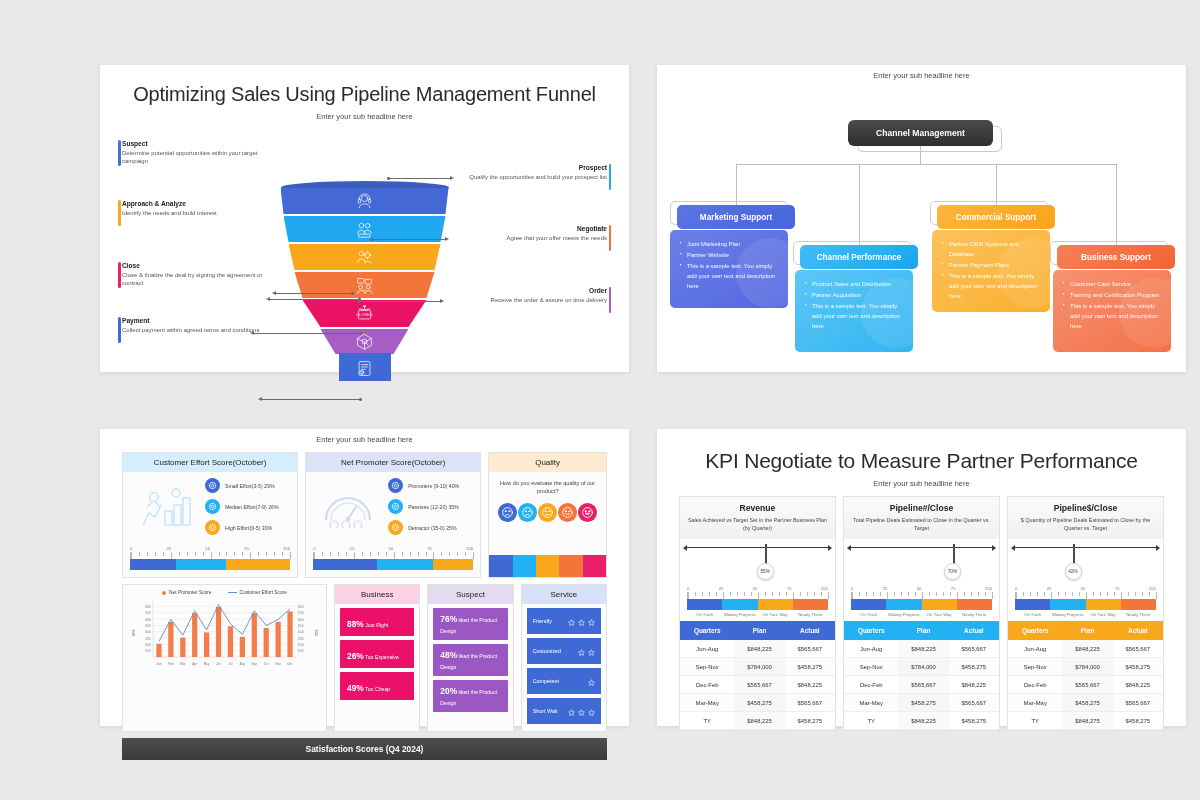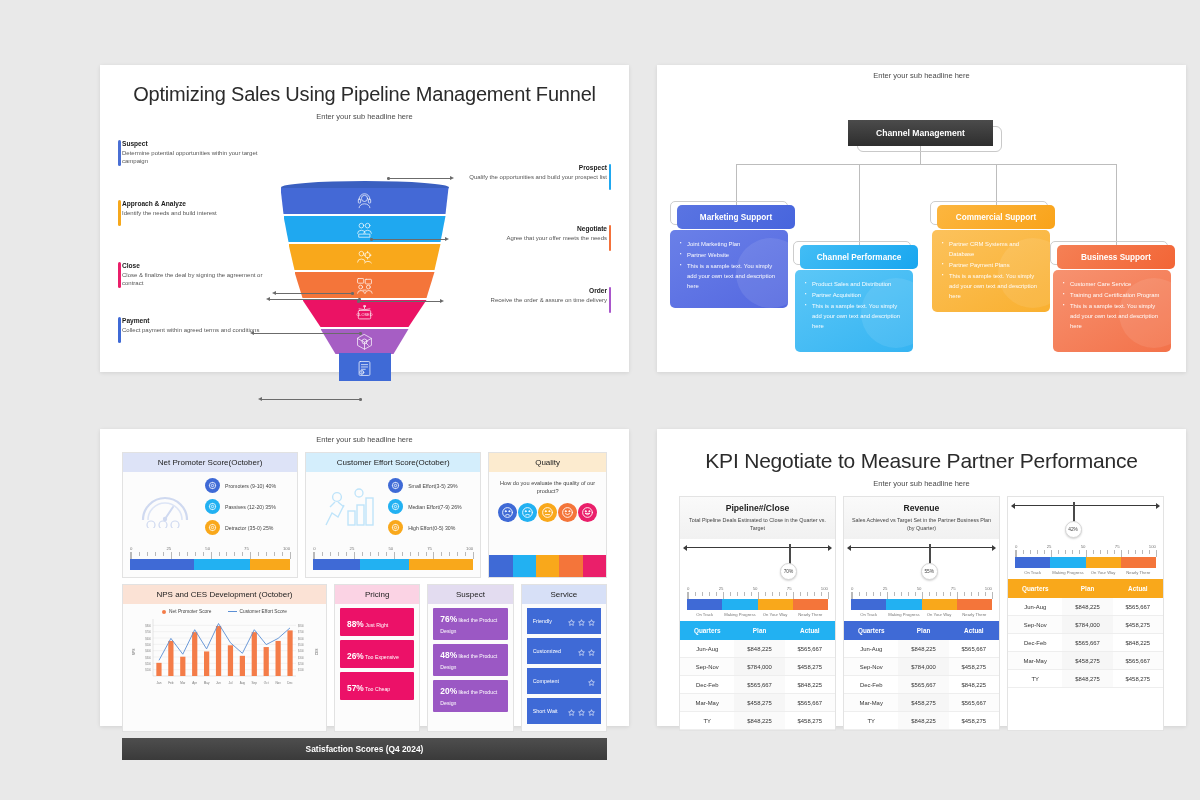--- a/index.html
+++ b/index.html
@@ -65,21 +65,21 @@
     border-top: 2.4px solid transparent; border-bottom: 2.4px solid transparent;
   }
   .connector.toleft::after  { left: -4px; top: -2px; border-right: 4.5px solid #6b6b6b;}
   .connector.toright::after { right: -4px; top: -2px; border-left: 4.5px solid #6b6b6b;}
   .cdot { position:absolute; width:2.6px;height:2.6px;border-radius:50%;background:#6b6b6b;}
 
   
   .org { position: relative; width: 529px; height: 250px; }
   .org-root {
     position: absolute; left: 191px; top: 40px; width: 145px; height: 26px;
-    border-radius: 0;
+    border-radius: 6px;
     background: linear-gradient(180deg,#4b4b4b,#2e2e2e);
     color: #fff; font-size: 8.6px; font-weight: bold;
     display: flex; align-items: center; justify-content: center;
     z-index: 3;
   }
   .org-root-ghost {
     position: absolute; left: 200px; top: 46px; width: 145px; height: 26px;
     border: 1px solid #c9c9c9; border-radius: 6px; background: transparent; z-index: 1;
   }
   .org-head {
@@ -378,20 +378,106 @@
         </ul>
       </div>
     </div>
 </div>
 
 <div class="slide" id="slide3">
   <div class="s-sub">Enter your sub headline here</div>
 
   <div class="csat">
     <div class="row1">
+
+      <div class="card" style="width:178px;">
+        <div class="card-hd" id="ces-hd" style="background: rgb(212, 238, 252);">Customer Effort Score(October)</div>
+        <div class="gauge-body">
+          <div style="flex:0 0 72px;display:flex;align-items:center;justify-content:center;">
+            <svg width="60" height="44" viewBox="0 0 60 44">
+              <rect x="30" y="26" width="7" height="14" fill="none" stroke="#bfe4fa" stroke-width="1.4"></rect>
+              <rect x="39" y="20" width="7" height="20" fill="none" stroke="#bfe4fa" stroke-width="1.4"></rect>
+              <rect x="48" y="13" width="7" height="27" fill="none" stroke="#bfe4fa" stroke-width="1.4"></rect>
+              <path d="M8 40 L14 28 L20 32 L26 20" fill="none" stroke="#bfe4fa" stroke-width="1.4"></path>
+              <circle cx="19" cy="12" r="4.4" fill="none" stroke="#bfe4fa" stroke-width="1.4"></circle>
+              <path d="M12 22 L17 17 M20 17 L26 22" stroke="#bfe4fa" stroke-width="1.4" fill="none"></path>
+              <circle cx="41" cy="8" r="4" fill="none" stroke="#bfe4fa" stroke-width="1.3"></circle>
+            </svg>
+          </div>
+          <div class="legend-col" id="ces-legend">
+              <div class="legend-row">
+                <div class="legend-ic" style="background: rgb(63, 106, 214);">
+                  <svg width="9" height="9" viewBox="0 0 12 12" fill="none" stroke="#fff" stroke-width="1">
+                    <circle cx="6" cy="6" r="4.2"></circle>
+                    <circle cx="6" cy="6" r="1.6"></circle>
+                    <path d="M6 1.8v1 M6 9.2v1 M1.8 6h1 M9.2 6h1"></path>
+                  </svg>
+                </div>
+                <div class="legend-tx">Small Effort(3-5) 29%</div>
+              </div>
+              <div class="legend-row">
+                <div class="legend-ic" style="background: rgb(34, 177, 242);">
+                  <svg width="9" height="9" viewBox="0 0 12 12" fill="none" stroke="#fff" stroke-width="1">
+                    <circle cx="6" cy="6" r="4.2"></circle>
+                    <circle cx="6" cy="6" r="1.6"></circle>
+                    <path d="M6 1.8v1 M6 9.2v1 M1.8 6h1 M9.2 6h1"></path>
+                  </svg>
+                </div>
+                <div class="legend-tx">Median Effort(7-9) 26%</div>
+              </div>
+              <div class="legend-row">
+                <div class="legend-ic" style="background: rgb(249, 168, 27);">
+                  <svg width="9" height="9" viewBox="0 0 12 12" fill="none" stroke="#fff" stroke-width="1">
+                    <circle cx="6" cy="6" r="4.2"></circle>
+                    <circle cx="6" cy="6" r="1.6"></circle>
+                    <path d="M6 1.8v1 M6 9.2v1 M1.8 6h1 M9.2 6h1"></path>
+                  </svg>
+                </div>
+                <div class="legend-tx">High Effort(0-5) 30%</div>
+              </div>
+            </div>
+        </div>
+        <div class="scale">
+          <div class="scale-nums" id="ces-nums">
+              <span>0</span>
+              <span>25</span>
+              <span>50</span>
+              <span>75</span>
+              <span>100</span>
+            </div>
+          <div class="ticks" id="ces-ticks">
+              <i style="left: 0%; height: 7px;"></i>
+              <i style="left: 5%; height: 4px;"></i>
+              <i style="left: 10%; height: 4px;"></i>
+              <i style="left: 15%; height: 4px;"></i>
+              <i style="left: 20%; height: 4px;"></i>
+              <i style="left: 25%; height: 7px;"></i>
+              <i style="left: 30%; height: 4px;"></i>
+              <i style="left: 35%; height: 4px;"></i>
+              <i style="left: 40%; height: 4px;"></i>
+              <i style="left: 45%; height: 4px;"></i>
+              <i style="left: 50%; height: 7px;"></i>
+              <i style="left: 55%; height: 4px;"></i>
+              <i style="left: 60%; height: 4px;"></i>
+              <i style="left: 65%; height: 4px;"></i>
+              <i style="left: 70%; height: 4px;"></i>
+              <i style="left: 75%; height: 7px;"></i>
+              <i style="left: 80%; height: 4px;"></i>
+              <i style="left: 85%; height: 4px;"></i>
+              <i style="left: 90%; height: 4px;"></i>
+              <i style="left: 95%; height: 4px;"></i>
+              <i style="left: 100%; height: 7px;"></i>
+            </div>
+          <div class="seg-bar" id="ces-bar">
+              <div style="width: 29%; background: rgb(63, 106, 214);"></div>
+              <div style="width: 31%; background: rgb(34, 177, 242);"></div>
+              <div style="width: 40%; background: rgb(249, 168, 27);"></div>
+            </div>
+        </div>
+      </div>
 
       <div class="card" style="width:178px;">
         <div class="card-hd" id="nps-hd" style="background: rgb(221, 227, 247);">Net Promoter Score(October)</div>
         <div class="gauge-body">
           <div style="flex:0 0 72px;display:flex;align-items:center;justify-content:center;">
             <svg width="60" height="42" viewBox="0 0 60 42">
               <path d="M8 34 A22 22 0 0 1 52 34" fill="none" stroke="#cfd9f0" stroke-width="2.2"></path>
               <path d="M13 34 A17 17 0 0 1 47 34" fill="none" stroke="#dde5f6" stroke-width="1.6"></path>
               <path d="M30 33 L38 21" stroke="#cfd9f0" stroke-width="2" stroke-linecap="round"></path>
               <circle cx="30" cy="33" r="2.2" fill="#cfd9f0"></circle>
@@ -465,106 +551,20 @@
               <i style="left: 100%; height: 7px;"></i>
             </div>
           <div class="seg-bar" id="nps-bar">
               <div style="width: 40%; background: rgb(63, 106, 214);"></div>
               <div style="width: 35%; background: rgb(34, 177, 242);"></div>
               <div style="width: 25%; background: rgb(249, 168, 27);"></div>
             </div>
         </div>
       </div>
 
-      <div class="card" style="width:178px;">
-        <div class="card-hd" id="ces-hd" style="background: rgb(212, 238, 252);">Customer Effort Score(October)</div>
-        <div class="gauge-body">
-          <div style="flex:0 0 72px;display:flex;align-items:center;justify-content:center;">
-            <svg width="60" height="44" viewBox="0 0 60 44">
-              <rect x="30" y="26" width="7" height="14" fill="none" stroke="#bfe4fa" stroke-width="1.4"></rect>
-              <rect x="39" y="20" width="7" height="20" fill="none" stroke="#bfe4fa" stroke-width="1.4"></rect>
-              <rect x="48" y="13" width="7" height="27" fill="none" stroke="#bfe4fa" stroke-width="1.4"></rect>
-              <path d="M8 40 L14 28 L20 32 L26 20" fill="none" stroke="#bfe4fa" stroke-width="1.4"></path>
-              <circle cx="19" cy="12" r="4.4" fill="none" stroke="#bfe4fa" stroke-width="1.4"></circle>
-              <path d="M12 22 L17 17 M20 17 L26 22" stroke="#bfe4fa" stroke-width="1.4" fill="none"></path>
-              <circle cx="41" cy="8" r="4" fill="none" stroke="#bfe4fa" stroke-width="1.3"></circle>
-            </svg>
-          </div>
-          <div class="legend-col" id="ces-legend">
-              <div class="legend-row">
-                <div class="legend-ic" style="background: rgb(63, 106, 214);">
-                  <svg width="9" height="9" viewBox="0 0 12 12" fill="none" stroke="#fff" stroke-width="1">
-                    <circle cx="6" cy="6" r="4.2"></circle>
-                    <circle cx="6" cy="6" r="1.6"></circle>
-                    <path d="M6 1.8v1 M6 9.2v1 M1.8 6h1 M9.2 6h1"></path>
-                  </svg>
-                </div>
-                <div class="legend-tx">Small Effort(3-5) 29%</div>
-              </div>
-              <div class="legend-row">
-                <div class="legend-ic" style="background: rgb(34, 177, 242);">
-                  <svg width="9" height="9" viewBox="0 0 12 12" fill="none" stroke="#fff" stroke-width="1">
-                    <circle cx="6" cy="6" r="4.2"></circle>
-                    <circle cx="6" cy="6" r="1.6"></circle>
-                    <path d="M6 1.8v1 M6 9.2v1 M1.8 6h1 M9.2 6h1"></path>
-                  </svg>
-                </div>
-                <div class="legend-tx">Median Effort(7-9) 26%</div>
-              </div>
-              <div class="legend-row">
-                <div class="legend-ic" style="background: rgb(249, 168, 27);">
-                  <svg width="9" height="9" viewBox="0 0 12 12" fill="none" stroke="#fff" stroke-width="1">
-                    <circle cx="6" cy="6" r="4.2"></circle>
-                    <circle cx="6" cy="6" r="1.6"></circle>
-                    <path d="M6 1.8v1 M6 9.2v1 M1.8 6h1 M9.2 6h1"></path>
-                  </svg>
-                </div>
-                <div class="legend-tx">High Effort(0-5) 30%</div>
-              </div>
-            </div>
-        </div>
-        <div class="scale">
-          <div class="scale-nums" id="ces-nums">
-              <span>0</span>
-              <span>25</span>
-              <span>50</span>
-              <span>75</span>
-              <span>100</span>
-            </div>
-          <div class="ticks" id="ces-ticks">
-              <i style="left: 0%; height: 7px;"></i>
-              <i style="left: 5%; height: 4px;"></i>
-              <i style="left: 10%; height: 4px;"></i>
-              <i style="left: 15%; height: 4px;"></i>
-              <i style="left: 20%; height: 4px;"></i>
-              <i style="left: 25%; height: 7px;"></i>
-              <i style="left: 30%; height: 4px;"></i>
-              <i style="left: 35%; height: 4px;"></i>
-              <i style="left: 40%; height: 4px;"></i>
-              <i style="left: 45%; height: 4px;"></i>
-              <i style="left: 50%; height: 7px;"></i>
-              <i style="left: 55%; height: 4px;"></i>
-              <i style="left: 60%; height: 4px;"></i>
-              <i style="left: 65%; height: 4px;"></i>
-              <i style="left: 70%; height: 4px;"></i>
-              <i style="left: 75%; height: 7px;"></i>
-              <i style="left: 80%; height: 4px;"></i>
-              <i style="left: 85%; height: 4px;"></i>
-              <i style="left: 90%; height: 4px;"></i>
-              <i style="left: 95%; height: 4px;"></i>
-              <i style="left: 100%; height: 7px;"></i>
-            </div>
-          <div class="seg-bar" id="ces-bar">
-              <div style="width: 29%; background: rgb(63, 106, 214);"></div>
-              <div style="width: 31%; background: rgb(34, 177, 242);"></div>
-              <div style="width: 40%; background: rgb(249, 168, 27);"></div>
-            </div>
-        </div>
-      </div>
-
       <div class="card" style="width:120px;display:flex;flex-direction:column;">
         <div class="card-hd" id="q-hd" style="background: rgb(252, 235, 207);">Quality</div>
         <div style="font-size:5.6px;color:#444;text-align:center;padding:7px 10px 0 10px;line-height:8px;">How do you evaluate the quality of our product?</div>
         <div class="q-emojis" id="q-faces">
             <div class="emoji" style="background: rgb(63, 106, 214);">
               <svg width="13" height="13" viewBox="0 0 16 16" fill="none" stroke="#fff" stroke-width="1.1" stroke-linecap="round">
                 <circle cx="8" cy="8" r="6"></circle>
                 <circle cx="5.8" cy="6.4" r=".7" fill="#fff"></circle>
                 <circle cx="10.2" cy="6.4" r=".7" fill="#fff"></circle>
                 <path d="M5.5 11.2 q2.5-2 5 0"></path>
@@ -610,21 +610,20 @@
             <div style="flex: 1 1 0%; background: rgb(249, 168, 27);"></div>
             <div style="flex: 1 1 0%; background: rgb(244, 117, 58);"></div>
             <div style="flex: 1 1 0%; background: rgb(234, 31, 106);"></div>
           </div>
       </div>
     </div>
 
     <div class="row2">
 
       <div class="card" style="width:205px;">
-        <div class="card-hd" id="chart-hd" style="background: rgb(251, 226, 213);">NPS and CES Development  (October)</div>
         <div class="chart-area">
           <div class="chart-legend" id="chart-legend">
               <span>
                 <i class="lg-dot" style="background: rgb(244, 124, 72);"></i>
                 <em style="font-style: normal;">Net Promoter Score</em>
               </span>
               <span>
                 <i class="lg-line" style="background: rgb(91, 143, 212);"></i>
                 <em style="font-style: normal;">Customer Effort Score</em>
               </span>
@@ -681,25 +680,25 @@
               <rect x="158.42" y="14.399999999999999" width="5.243333333333333" height="45.6" fill="#f47c48"></rect>
               <text x="161.04166666666666" y="68" text-anchor="middle" font-size="3" fill="#777">Dec</text>
               <path d="M30.0 44.3 L41.9 22.4 L53.8 38.2 L65.7 13.7 L77.6 32.9 L89.5 7.5 L101.5 26.8 L113.4 37.3 L125.3 13.7 L137.2 28.6 L149.1 22.4 L161.0 11.9" fill="none" stroke="#5b8fd4" stroke-width="0.9"></path>
               <text x="6" y="36" text-anchor="middle" font-size="3.2" fill="#555" transform="rotate(-90 6 36)">NPS</text>
               <text x="189" y="36" text-anchor="middle" font-size="3.2" fill="#555" transform="rotate(-90 189 36)">CES</text>
             </svg>
         </div>
       </div>
 
       <div class="card" style="width:100px;">
-        <div class="card-hd" id="pr-hd" style="background: rgb(251, 211, 228);">Pricing</div>
+        <div class="card-hd" id="pr-hd" style="background: rgb(251, 211, 228);">Business</div>
         <div style="padding:4px 5px 3px 5px;" id="pr-rows">
             <div class="kv" style="background: rgb(236, 17, 104);"><b>88%</b><span> Just Right</span></div>
             <div class="kv" style="background: rgb(236, 17, 104);"><b>26%</b><span> Too Expensive</span></div>
-            <div class="kv" style="background: rgb(236, 17, 104);"><b>57%</b><span> Too Cheap</span></div>
+            <div class="kv" style="background: rgb(236, 17, 104);"><b>49%</b><span> Too Cheap</span></div>
           </div>
       </div>
 
       <div class="card" style="width:100px;">
         <div class="card-hd" id="dz-hd" style="background: rgb(227, 220, 240);">Suspect</div>
         <div style="padding:4px 5px 3px 5px;" id="dz-rows">
             <div class="kv" style="background: rgb(155, 88, 196); line-height: 8px;"><b>76%</b><span> liked the Product Design</span></div>
             <div class="kv" style="background: rgb(155, 88, 196); line-height: 8px;"><b>48%</b><span> liked the Product Design</span></div>
             <div class="kv" style="background: rgb(155, 88, 196); line-height: 8px;"><b>20%</b><span> liked the Product Design</span></div>
           </div>
@@ -762,27 +761,27 @@
 
   <div class="csat-foot">Satisfaction Scores (Q4 2024)</div>
 </div>
 
 <div class="slide" id="slide4">
   <div class="s-title">KPI Negotiate to Measure Partner Performance</div>
   <div class="s-sub">Enter your sub headline here</div>
   <div class="kpi-wrap" id="kpi-wrap">
       <div class="kpi-card">
         <div class="kpi-hd">
-          <h5>Pipeline#/Close</h5>
-          <p>Total Pipeline Deals Estimated to Close in the Quarter vs. Target</p>
+          <h5>Revenue</h5>
+          <p>Sales Achieved vs Target Set in the Partner Business Plan (by Quarter)</p>
         </div>
         <div class="kpi-gauge">
           <div class="axis"></div>
-          <div class="needle" style="left: calc(70%); height: 28px; top: 5px;"></div>
-          <div class="bubble" style="left: calc(70% - 8.5px); top: 24px;">70%</div>
+          <div class="needle" style="left: calc(55%); height: 28px; top: 5px;"></div>
+          <div class="bubble" style="left: calc(55% - 8.5px); top: 24px;">55%</div>
           <div class="scale-nums" style="margin-top: 38px;">
             <span>0</span>
             <span>25</span>
             <span>50</span>
             <span>75</span>
             <span>100</span>
           </div>
           <div class="ticks">
             <i style="left: 0%; height: 7px;"></i>
             <i style="left: 5%; height: 4px;"></i>
@@ -815,23 +814,23 @@
           <div class="seg-lbls">
             <div style="flex: 1 1 0%;">On Track</div>
             <div style="flex: 1 1 0%;">Making Progress</div>
             <div style="flex: 1 1 0%;">On Your Way</div>
             <div style="flex: 1 1 0%;">Nearly There</div>
           </div>
         </div>
         <table class="kpi-table">
           <thead>
             <tr>
-              <th style="background: rgb(34, 177, 242);">Quarters</th>
-              <th style="background: rgb(34, 177, 242);">Plan</th>
-              <th style="background: rgb(34, 177, 242);">Actual</th>
+              <th style="background: rgb(63, 106, 214);">Quarters</th>
+              <th style="background: rgb(63, 106, 214);">Plan</th>
+              <th style="background: rgb(63, 106, 214);">Actual</th>
             </tr>
           </thead>
           <tbody>
             <tr>
               <td>Jun-Aug</td>
               <td>$848,225</td>
               <td>$565,667</td>
             </tr>
             <tr>
               <td>Sep-Nov</td>
@@ -851,27 +850,27 @@
             <tr>
               <td>TY</td>
               <td>$848,225</td>
               <td>$458,275</td>
             </tr>
           </tbody>
         </table>
       </div>
       <div class="kpi-card">
         <div class="kpi-hd">
-          <h5>Revenue</h5>
-          <p>Sales Achieved vs Target Set in the Partner Business Plan (by Quarter)</p>
+          <h5>Pipeline#/Close</h5>
+          <p>Total Pipeline Deals Estimated to Close in the Quarter vs. Target</p>
         </div>
         <div class="kpi-gauge">
           <div class="axis"></div>
-          <div class="needle" style="left: calc(55%); height: 28px; top: 5px;"></div>
-          <div class="bubble" style="left: calc(55% - 8.5px); top: 24px;">55%</div>
+          <div class="needle" style="left: calc(70%); height: 28px; top: 5px;"></div>
+          <div class="bubble" style="left: calc(70% - 8.5px); top: 24px;">70%</div>
           <div class="scale-nums" style="margin-top: 38px;">
             <span>0</span>
             <span>25</span>
             <span>50</span>
             <span>75</span>
             <span>100</span>
           </div>
           <div class="ticks">
             <i style="left: 0%; height: 7px;"></i>
             <i style="left: 5%; height: 4px;"></i>
@@ -904,23 +903,23 @@
           <div class="seg-lbls">
             <div style="flex: 1 1 0%;">On Track</div>
             <div style="flex: 1 1 0%;">Making Progress</div>
             <div style="flex: 1 1 0%;">On Your Way</div>
             <div style="flex: 1 1 0%;">Nearly There</div>
           </div>
         </div>
         <table class="kpi-table">
           <thead>
             <tr>
-              <th style="background: rgb(63, 106, 214);">Quarters</th>
-              <th style="background: rgb(63, 106, 214);">Plan</th>
-              <th style="background: rgb(63, 106, 214);">Actual</th>
+              <th style="background: rgb(34, 177, 242);">Quarters</th>
+              <th style="background: rgb(34, 177, 242);">Plan</th>
+              <th style="background: rgb(34, 177, 242);">Actual</th>
             </tr>
           </thead>
           <tbody>
             <tr>
               <td>Jun-Aug</td>
               <td>$848,225</td>
               <td>$565,667</td>
             </tr>
             <tr>
               <td>Sep-Nov</td>
@@ -939,20 +938,24 @@
             </tr>
             <tr>
               <td>TY</td>
               <td>$848,225</td>
               <td>$458,275</td>
             </tr>
           </tbody>
         </table>
       </div>
       <div class="kpi-card">
+        <div class="kpi-hd">
+          <h5>Pipeline$/Close</h5>
+          <p>$ Quantity of Pipeline Deals Estimated to Close by the Quarter vs. Target</p>
+        </div>
         <div class="kpi-gauge">
           <div class="axis"></div>
           <div class="needle" style="left: calc(42%); height: 28px; top: 5px;"></div>
           <div class="bubble" style="left: calc(42% - 8.5px); top: 24px;">42%</div>
           <div class="scale-nums" style="margin-top: 38px;">
             <span>0</span>
             <span>25</span>
             <span>50</span>
             <span>75</span>
             <span>100</span>

